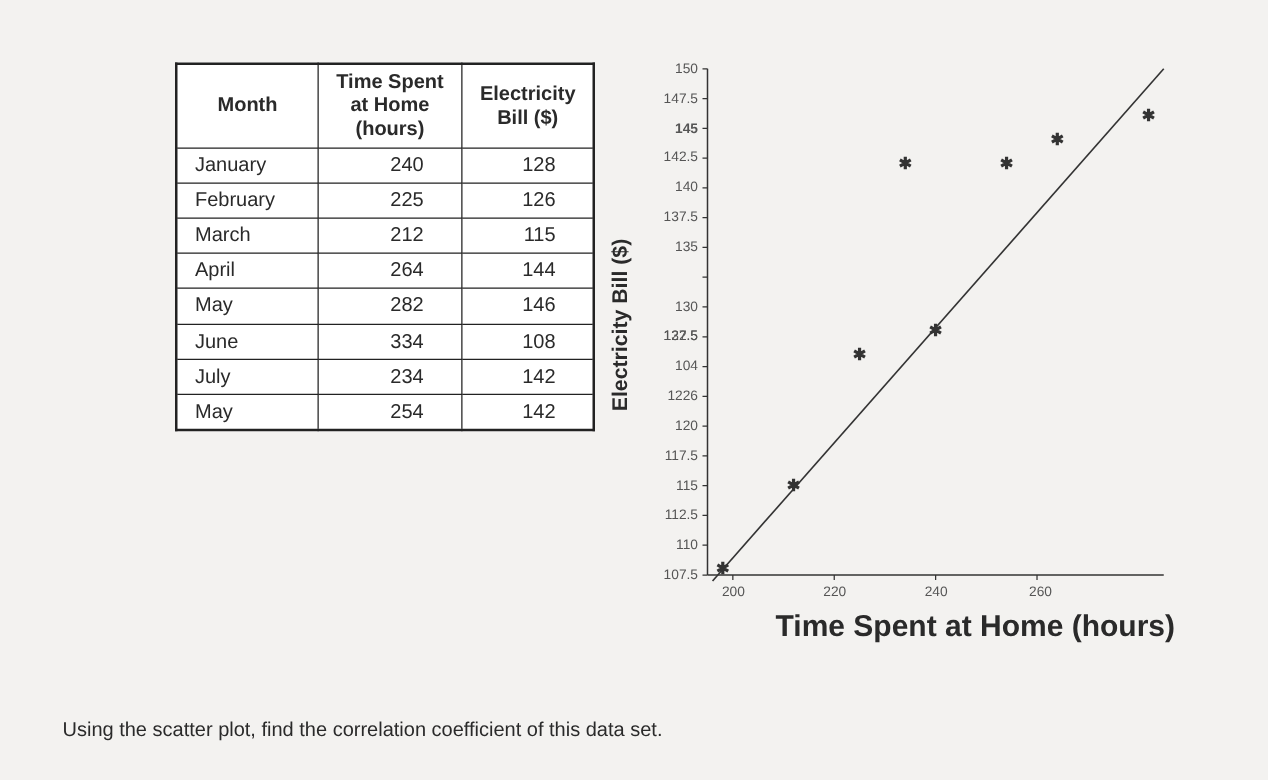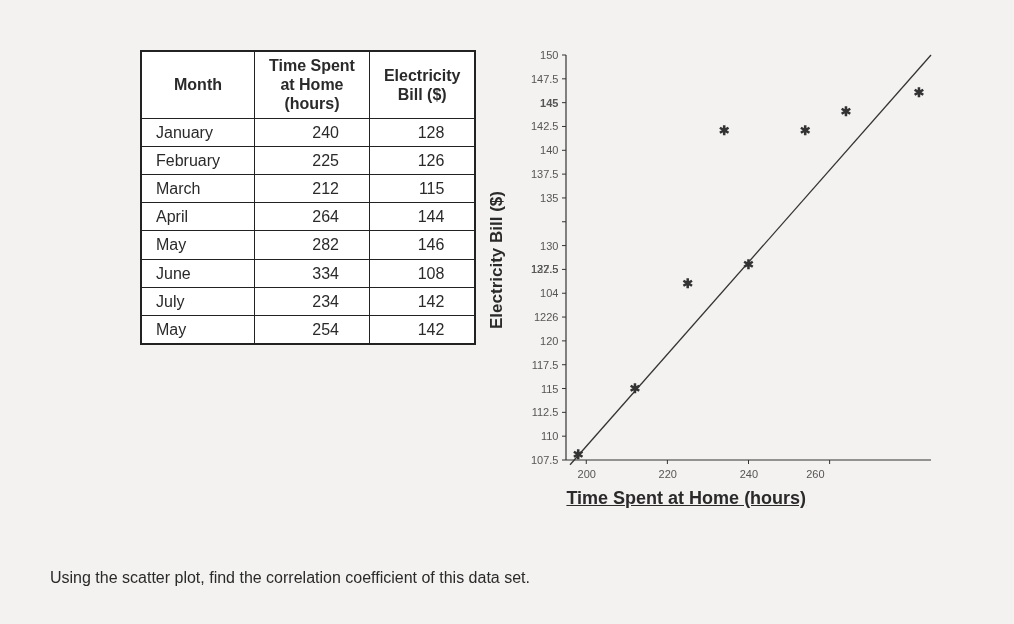--- a/index.html
+++ b/index.html
@@ -62,25 +62,25 @@
       position: absolute;
       transform: rotate(-90deg);
       transform-origin: center;
       left: -78px;
       top: 200px;
       font-size: 17px;
       font-weight: bold;
       white-space: nowrap;
     }
     .xlabel {
-      font-size: 18px;
+      text-align: center;
+      font-size: 24px;
       font-weight: bold;
       margin-top: 8px;
       margin-left: 60px;
-      text-decoration: underline;
     }
     .tick-y {
       position: absolute;
       font-size: 11px;
       color: #555;
       right: 378px;
       transform: translateY(-50%);
       text-align: right;
     }
     .tick-x {
@@ -176,21 +176,21 @@
           <div class="tick-y" style="top: 100.294px;">140</div>
           <div class="tick-y" style="top: 76.4706px; text-align: center;">142.5</div>
           <div class="tick-y" style="top: 52.6471px; font-weight: bold;">145</div>
           <div class="tick-y" style="top: 28.8235px;">147.5</div>
           <div class="tick-y" style="top: 5px;">150</div>
         </div>
       <div id="xticks-container">
           <div class="tick-x" style="left: 80.2778px;">200</div>
           <div class="tick-x" style="left: 161.389px;">220</div>
           <div class="tick-x" style="left: 242.5px;">240</div>
-          <div class="tick-x" style="left: 309px;">260</div>
+          <div class="tick-x" style="left: 326px;">260</div>
         </div>
       <svg class="chart-svg" width="430" height="430" id="chart-svg">
           <line x1="60" y1="410" x2="425" y2="410" stroke="#333" stroke-width="1.2"></line>
           <line x1="60" y1="5" x2="60" y2="410" stroke="#333" stroke-width="1.2"></line>
           <line x1="56" x2="60" y1="410" y2="410" stroke="#333"></line>
           <line x1="56" x2="60" y1="386.1764705882353" y2="386.1764705882353" stroke="#333"></line>
           <line x1="56" x2="60" y1="362.3529411764706" y2="362.3529411764706" stroke="#333"></line>
           <line x1="56" x2="60" y1="338.52941176470586" y2="338.52941176470586" stroke="#333"></line>
           <line x1="56" x2="60" y1="314.70588235294116" y2="314.70588235294116" stroke="#333"></line>
           <line x1="56" x2="60" y1="290.88235294117646" y2="290.88235294117646" stroke="#333"></line>

